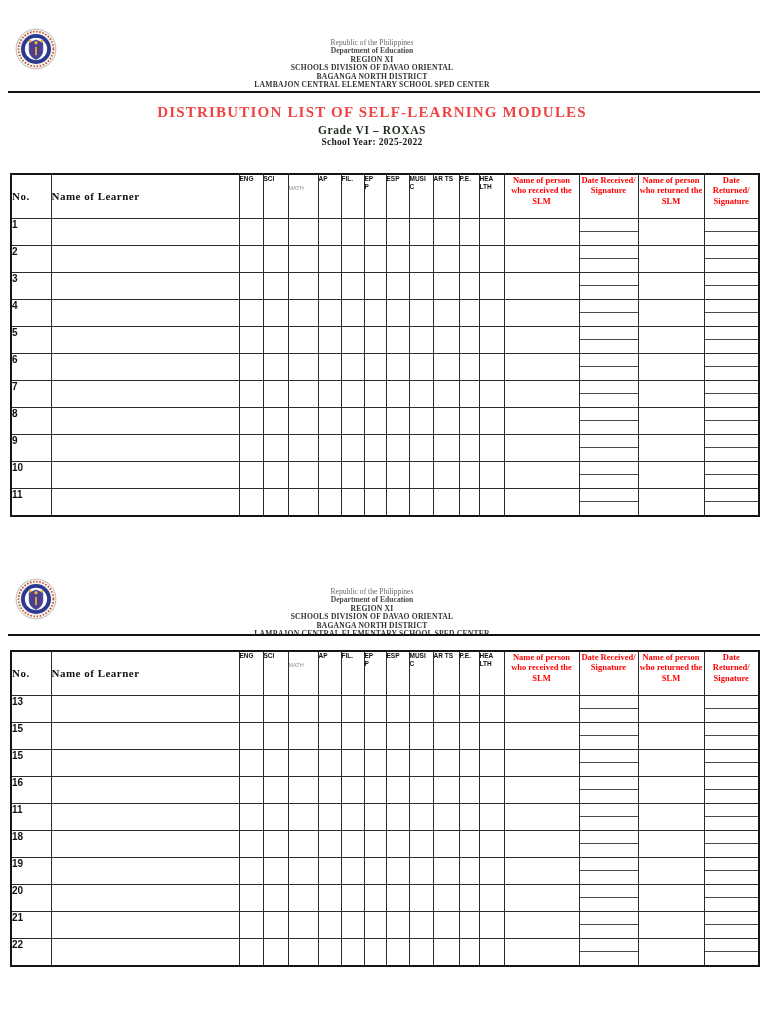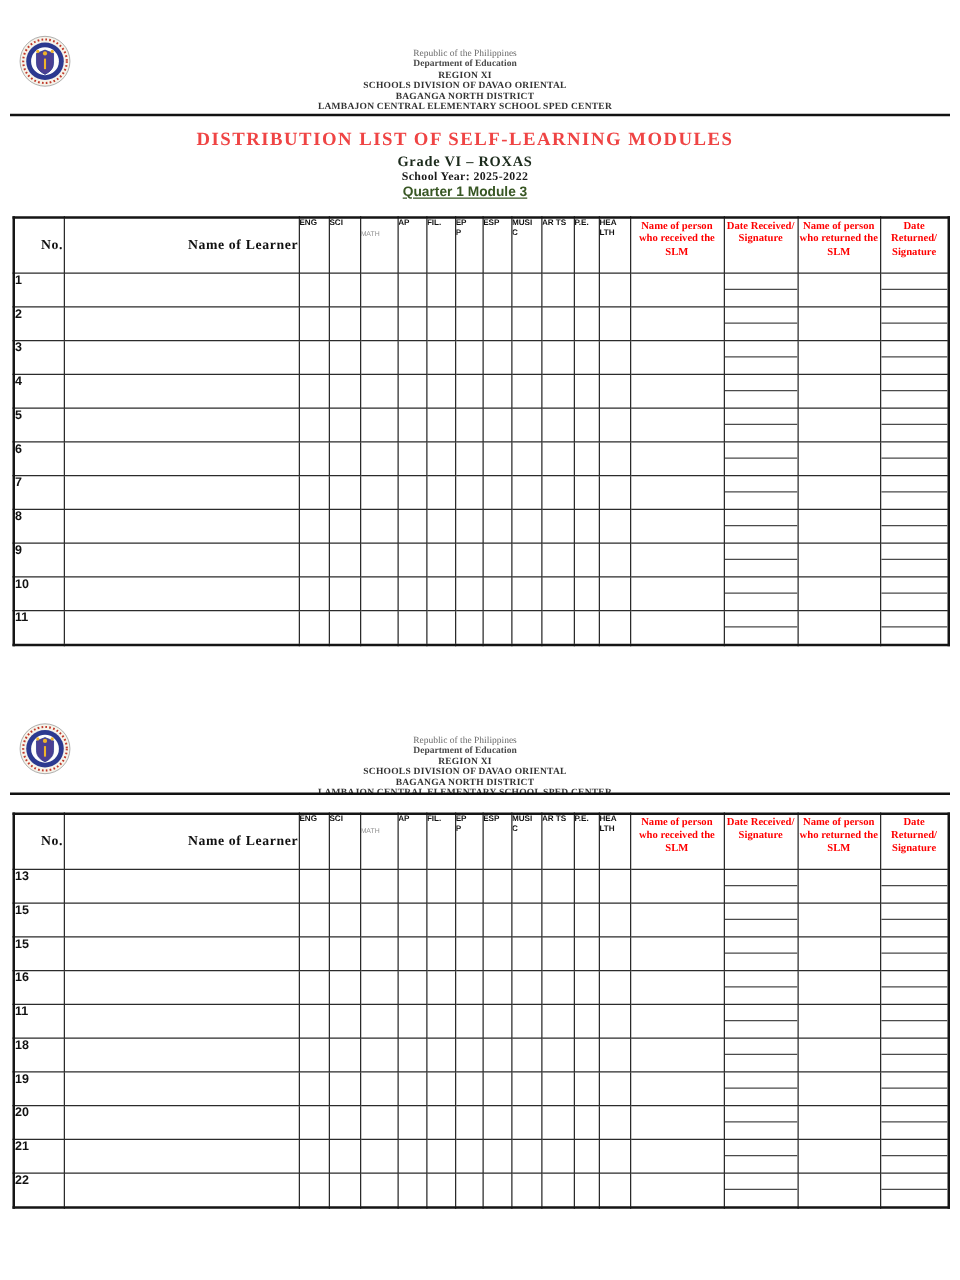--- a/index.html
+++ b/index.html
@@ -37,21 +37,21 @@
     border:2px solid #151515;
   }
   #page1 table.dist{top:173px;}
   #page2 table.dist{top:80px;}
   table.dist th,table.dist td{border:1px solid #2b2b2b;padding:0;overflow:hidden;}
   table.dist thead tr{height:44px;}
   table.dist tbody tr{height:26px;}
 
   th.head-no,th.head-name{
     font-family:"Liberation Serif",serif;font-size:11px;font-weight:600;
-    letter-spacing:.5px;text-align:right;vertical-align:middle;color:#111;
+    letter-spacing:.5px;text-align:left;vertical-align:middle;color:#111;
   }
   th.subj{
     font-family:"Liberation Sans",sans-serif;font-size:6.5px;font-weight:bold;
     color:#111;text-align:left;vertical-align:top;padding:9px 0 0 3px;
     white-space:pre-line;line-height:1.3;
   }
   th.subj.math{font-size:5.5px;font-weight:normal;color:#8f8f8f;padding-top:10px;}
   th.redcol{
     font-family:"Liberation Serif",serif;font-size:8.5px;font-weight:bold;
     color:#ff0000;text-align:center;vertical-align:top;padding:5px 2px 0 2px;line-height:1.22;
@@ -85,21 +85,20 @@
     <div class="l3">REGION XI</div>
     <div class="l4">SCHOOLS DIVISION OF DAVAO ORIENTAL</div>
     <div class="l5">BAGANGA NORTH DISTRICT</div>
     <div class="l6">LAMBAJON CENTRAL ELEMENTARY SCHOOL SPED CENTER</div>
   </div>
   <div class="rule"></div>
 
   <div class="tblock doc-title" style="color: #ef4444;">DISTRIBUTION LIST OF SELF-LEARNING MODULES</div>
   <div class="tblock grade">Grade VI – ROXAS</div>
   <div class="tblock sy">School Year: 2025-2022</div>
-  <div class="tblock quarter" style="color: rgb(55, 86, 35);">Quarter 1 Module 3</div>
 
   <table class="dist">
       <colgroup>
         <col style="width: 40px;">
         <col style="width: 188px;">
         <col style="width: 24px;">
         <col style="width: 25px;">
         <col style="width: 30px;">
         <col style="width: 23px;">
         <col style="width: 23px;">

